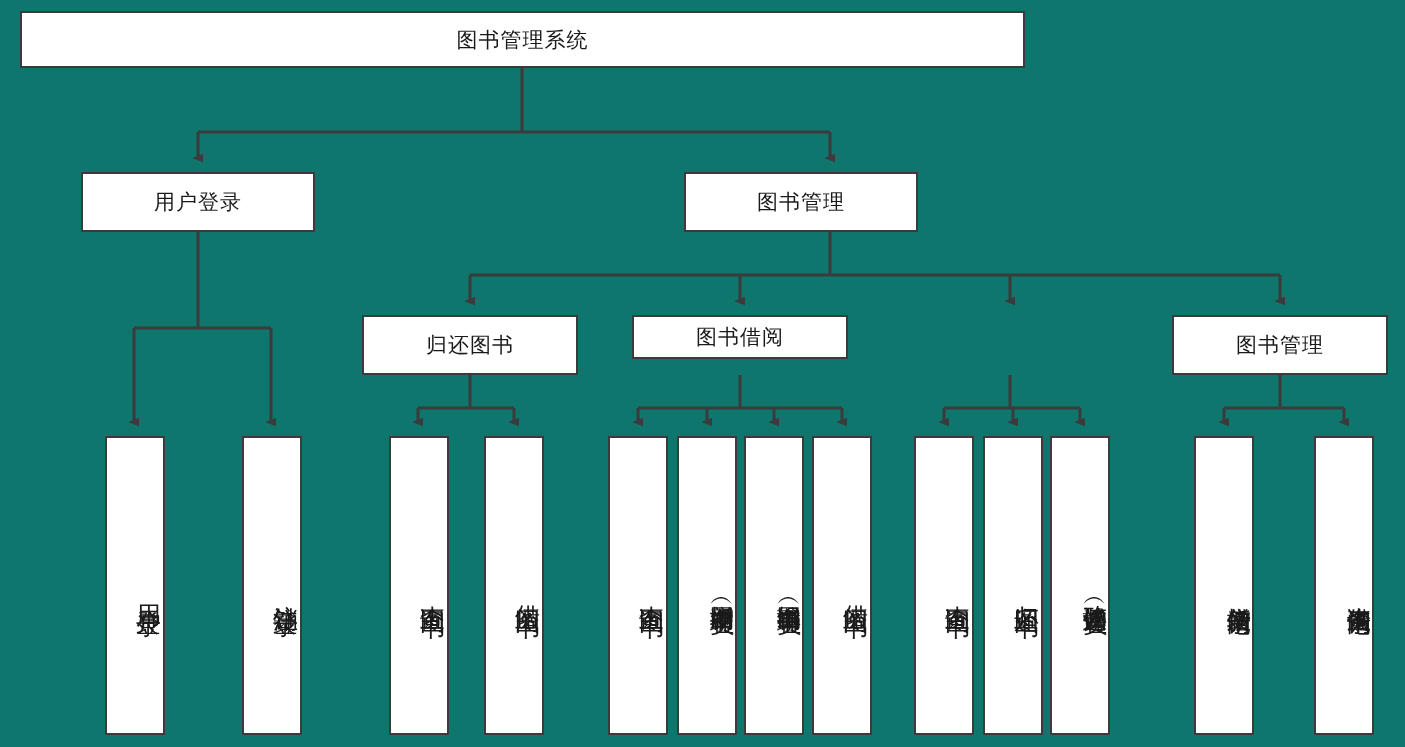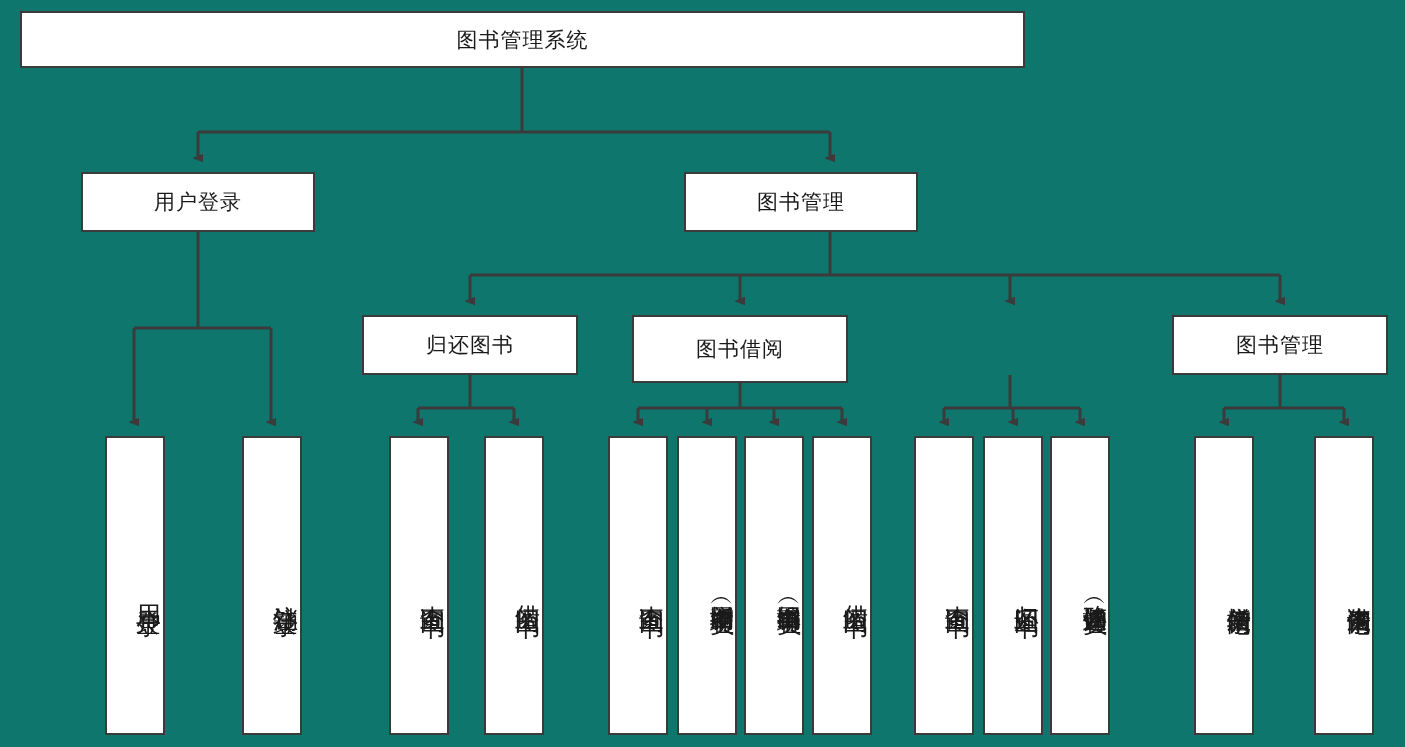--- a/index.html
+++ b/index.html
@@ -116,21 +116,21 @@
       <path d="M1344,408 L1344,422" marker-end="url(#arrow)"></path>
     </g>
   </svg>
 
   <div class="node-box node-h" id="node-root" style="left: 20px; top: 11px; width: 1005px; height: 57px;">图书管理系统</div>
 
   <div class="node-box node-h" id="node-l2-0" style="left: 81px; top: 172px; width: 234px; height: 60px;">用户登录</div>
   <div class="node-box node-h" id="node-l2-1" style="left: 684px; top: 172px; width: 234px; height: 60px;">图书管理</div>
 
   <div class="node-box node-h" id="node-l3-0" style="left: 362px; top: 315px; width: 216px; height: 60px;">归还图书</div>
-  <div class="node-box node-h" id="node-l3-1" style="left: 632px; top: 315px; width: 216px; height: 68px;">图书借阅</div>
+  <div class="node-box node-h" id="node-l3-1" style="left: 632px; top: 315px; width: 216px; height: 44px;">图书借阅</div>
   <div class="node-box node-h" id="node-l3-3" style="left: 1172px; top: 315px; width: 216px; height: 60px;">图书管理</div>
 
   <div class="node-box node-v" id="node-leaf-0" style="left: 105px; top: 436px; width: 60px; height: 299px;">用户登录</div>
   <div class="node-box node-v" id="node-leaf-1" style="left: 242px; top: 436px; width: 60px; height: 299px;">注销登录</div>
   <div class="node-box node-v" id="node-leaf-2" style="left: 389px; top: 436px; width: 60px; height: 299px;">查询图书</div>
   <div class="node-box node-v" id="node-leaf-3" style="left: 484px; top: 436px; width: 60px; height: 299px;">借阅图书</div>
   <div class="node-box node-v" id="node-leaf-4" style="left: 608px; top: 436px; width: 60px; height: 299px;">查询图书</div>
   <div class="node-box node-v tight" id="node-leaf-5" style="left: 677px; top: 436px; width: 60px; height: 299px;">新增图书（管理员）</div>
   <div class="node-box node-v tight" id="node-leaf-6" style="left: 744px; top: 436px; width: 60px; height: 299px;">编辑图书（管理员）</div>
   <div class="node-box node-v" id="node-leaf-7" style="left: 812px; top: 436px; width: 60px; height: 299px;">借阅图书</div>

